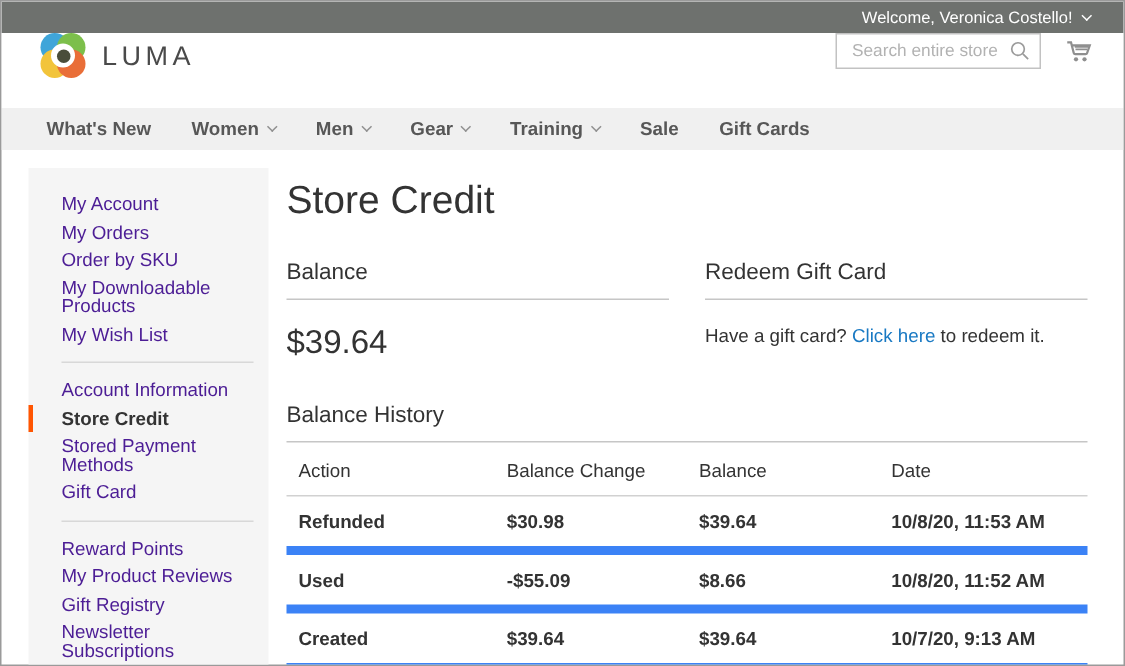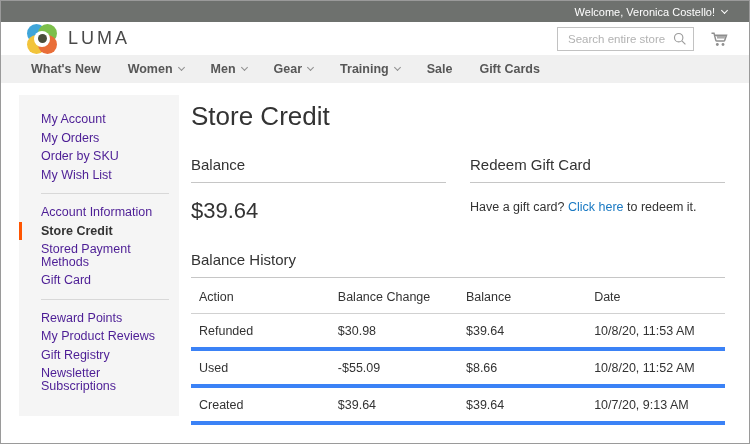--- a/index.html
+++ b/index.html
@@ -10,21 +10,21 @@
     font-family:"Liberation Sans","DejaVu Sans",sans-serif;
     background:#fff; overflow:hidden; position:relative;
   }
 
   
   .topbar { height:21px; background:#6e716e; display:flex; align-items:center; justify-content:flex-end; padding:0 22px; }
   .welcome { color:#ffffff; font-size:11px; display:flex; align-items:center; gap:7px; cursor:pointer; }
   .chev-white { width:5px; height:5px; border-right:1px solid #fff; border-bottom:1px solid #fff; transform:rotate(45deg); margin-top:-3px; }
 
   
-  .header { height:33px; display:flex; align-items:center; padding:0 20px 0 26px; background:#fff; }
+  .header { height:50px; display:flex; align-items:flex-start; padding:0 20px 0 26px; background:#fff; }
   .logo { display:flex; align-items:center; gap:11px; cursor:pointer; }
   .logo-icon { width:30px; height:30px; position:relative; }
   .logo-icon i { position:absolute; border-radius:50%; }
   .q-blue   { width:19px; height:19px; left:0;  top:0;   background:#3fa5d9; }
   .q-green  { width:19px; height:19px; right:0; top:0;   background:#7cbf4b; }
   .q-yellow { width:19px; height:19px; left:0;  bottom:0;background:#f2c country:#f2c43b; background:#f2c43b; }
   .q-orange { width:19px; height:19px; right:0; bottom:0;background:#e96e38; }
   .q-ring   { width:16px; height:16px; left:7px; top:7px; background:#ffffff; }
   .q-dot    { width:9px;  height:9px;  left:10.5px; top:10.5px; background:#4a4d3a; }
   .logo-text { font-size:18px; letter-spacing:3px; color:#4a4a4a; font-weight:500; }
@@ -51,21 +51,21 @@
   .page-title { font-size:26px; font-weight:300; color:#333; margin:4px 0 24px; }
   .cols { display:flex; gap:24px; }
   .col { flex:1; }
   .box-title { font-size:15px; font-weight:300; color:#333; margin:0; padding-bottom:9px; border-bottom:1px solid #c6c6c6; }
   .balance-amount { font-size:22px; color:#333; margin-top:15px; }
   .redeem-text { font-size:12.5px; color:#333; margin-top:17px; }
   .link { color:#1979c3; text-decoration:none; cursor:pointer; }
   .history { margin-top:27px; }
   table { width:100%; border-collapse:collapse; margin-top:1px; }
   th { text-align:left; font-size:12.5px; color:#333; padding:11px 8px 9px; border-bottom:1px solid #d1d1d1; font-weight:400; }
-  td { font-size:12.5px; color:#333; padding:10px 8px 9px; border-bottom:4px solid #3b82f6; }
+  td { font-size:12.5px; color:#333; padding:10px 8px 9px; border-bottom:6px solid #3b82f6;font-weight:bold; }
   .c1 { width:26%; } .c2 { width:24%; } .c3 { width:24%; } .c4 { width:26%; }
 </style>
 </head>
 <body>
 
 <div class="window">
 
   <div class="topbar">
     <div class="welcome">
       <span>Welcome, Veronica Costello!</span>
@@ -130,20 +130,21 @@
       <span>Gift Cards</span>
     </div>
   </div>
 
   <div class="content">
 
     <div class="sidebar">
       <div class="side-item">My Account</div>
       <div class="side-item">My Orders</div>
       <div class="side-item">Order by SKU</div>
+      <div class="side-item">My Downloadable Products</div>
       <div class="side-item">My Wish List</div>
       <div class="side-divider"></div>
       <div class="side-item">Account Information</div>
       <div class="side-item active">Store Credit</div>
       <div class="side-item">Stored Payment Methods</div>
       <div class="side-item">Gift Card</div>
       <div class="side-divider"></div>
       <div class="side-item">Reward Points</div>
       <div class="side-item">My Product Reviews</div>
       <div class="side-item">Gift Registry</div>

